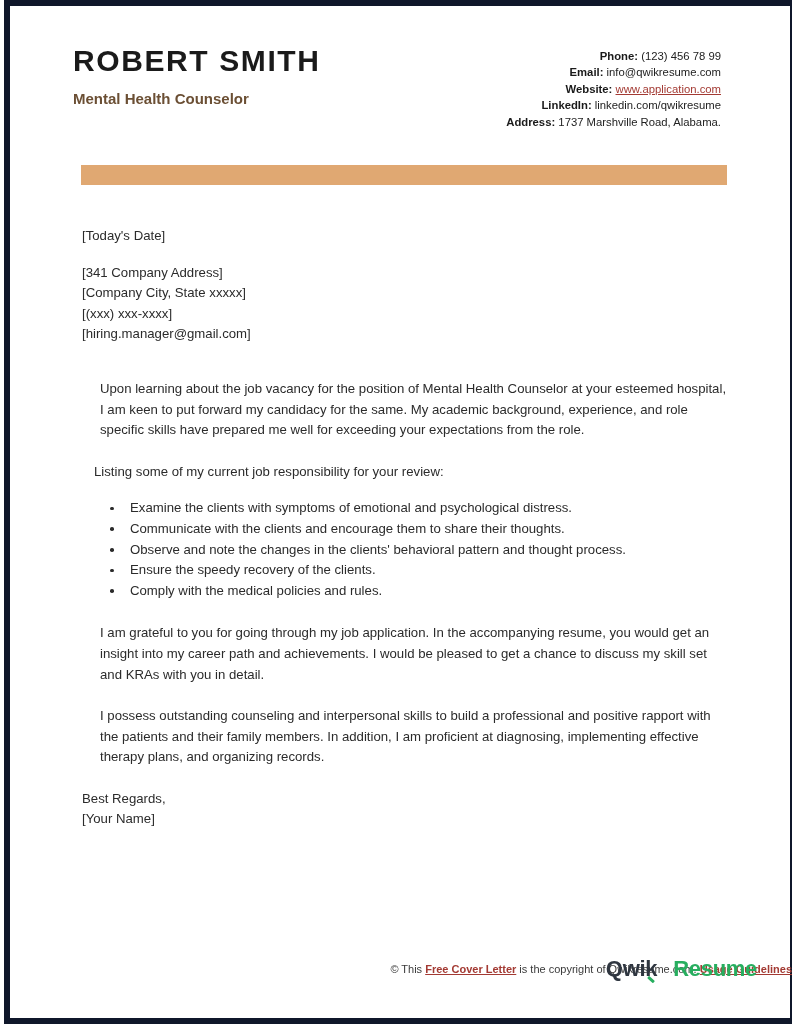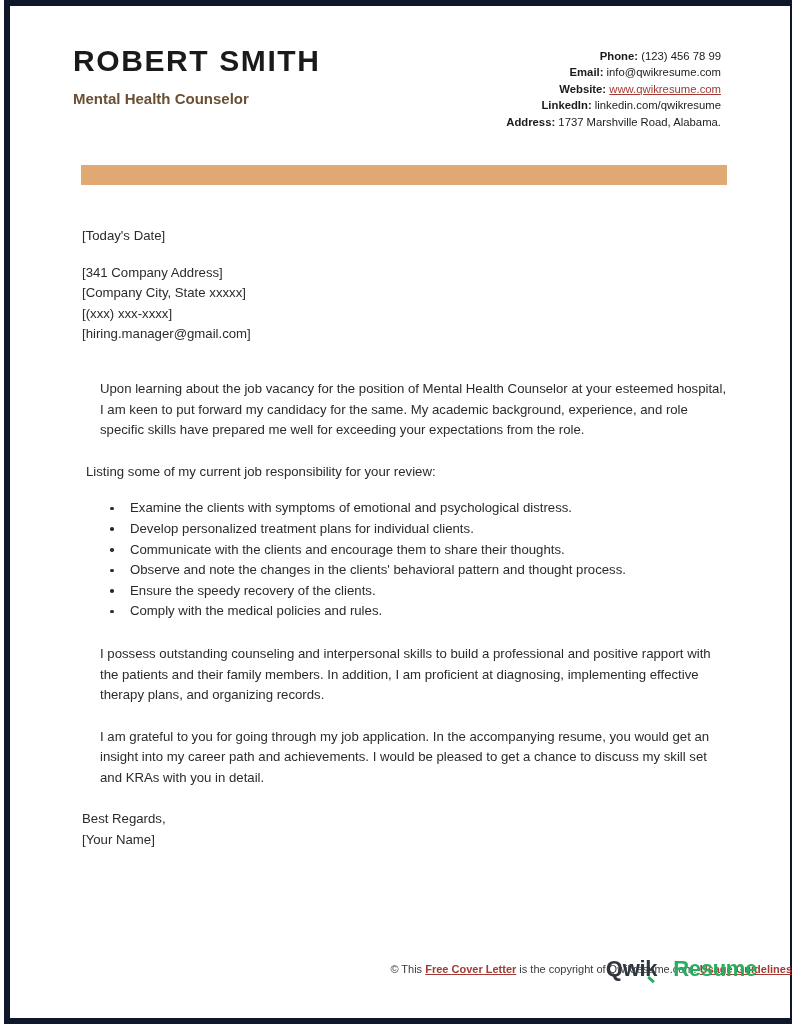--- a/index.html
+++ b/index.html
@@ -117,21 +117,21 @@
     line-height: 20.6px;
   }
   .salutation {
     margin: 0 0 18px 0;
   }
   .para {
     margin: 0 0 21px 18px;
     text-align: left;
   }
   .lead-in {
-    margin: 0 0 16px 4px;
+    margin: 0 0 16px 12px;
   }
 
   .bullets {
     list-style: none;
     margin: 0 0 22px 0;
     padding: 0;
   }
   .bullet-item {
     position: relative;
     padding-left: 48px;
@@ -230,21 +230,21 @@
       <div class="contact-row">
         <span class="contact-label">Phone:</span>
         <span class="contact-value">(123) 456 78 99</span>
       </div>
       <div class="contact-row">
         <span class="contact-label">Email:</span>
         <span class="contact-value">info@qwikresume.com</span>
       </div>
       <div class="contact-row">
         <span class="contact-label">Website:</span>
-        <span class="contact-value link">www.qwikresume.com</span>
+        <span class="contact-value link">www.application.com</span>
       </div>
       <div class="contact-row">
         <span class="contact-label">LinkedIn:</span>
         <span class="contact-value">linkedin.com/qwikresume</span>
       </div>
       <div class="contact-row">
         <span class="contact-label">Address:</span>
         <span class="contact-value">1737 Marshville Road, Alabama.</span>
       </div>
     </div>
@@ -263,30 +263,29 @@
       <div class="recipient-line">[hiring.manager@gmail.com]</div>
     </div>
 
 
     <p class="para">Upon learning about the job vacancy for the position of Mental Health Counselor at your esteemed hospital, I am keen to put forward my candidacy for the same. My academic background, experience, and role specific skills have prepared me well for exceeding your expectations from the role.</p>
 
     <p class="lead-in">Listing some of my current job responsibility for your review:</p>
 
     <ul class="bullets">
       <li class="bullet-item">Examine the clients with symptoms of emotional and psychological distress.</li>
-      <li class="bullet-item">Develop personalized treatment plans for individual clients.</li>
       <li class="bullet-item">Communicate with the clients and encourage them to share their thoughts.</li>
       <li class="bullet-item">Observe and note the changes in the clients' behavioral pattern and thought process.</li>
       <li class="bullet-item">Ensure the speedy recovery of the clients.</li>
       <li class="bullet-item">Comply with the medical policies and rules.</li>
     </ul>
 
+    <p class="para">I am grateful to you for going through my job application. In the accompanying resume, you would get an insight into my career path and achievements. I would be pleased to get a chance to discuss my skill set and KRAs with you in detail.</p>
+
     <p class="para">I possess outstanding counseling and interpersonal skills to build a professional and positive rapport with the patients and their family members. In addition, I am proficient at diagnosing, implementing effective therapy plans, and organizing records.</p>
-
-    <p class="para">I am grateful to you for going through my job application. In the accompanying resume, you would get an insight into my career path and achievements. I would be pleased to get a chance to discuss my skill set and KRAs with you in detail.</p>
 
     <div class="signoff">
       <div class="signoff-line">Best Regards,</div>
       <div class="signoff-line">[Your Name]</div>
     </div>
   </div>
 
   <div class="footer">
 
     <div class="footer-credit">

